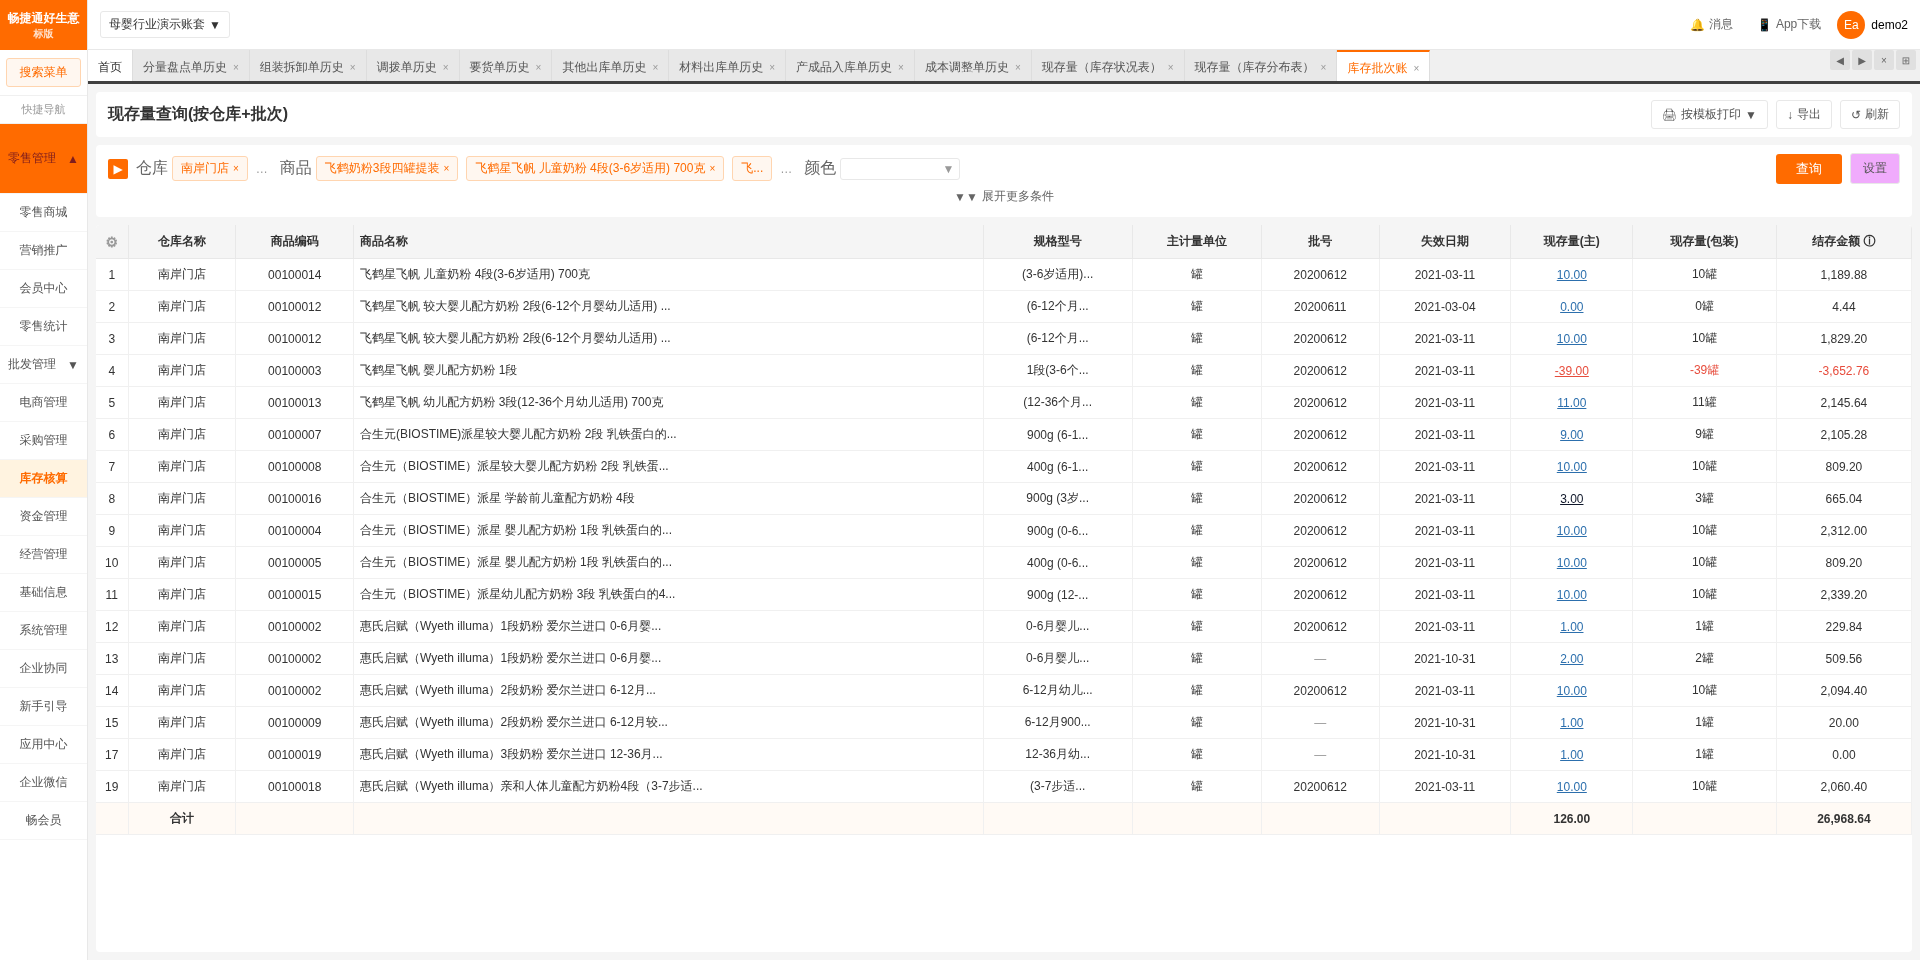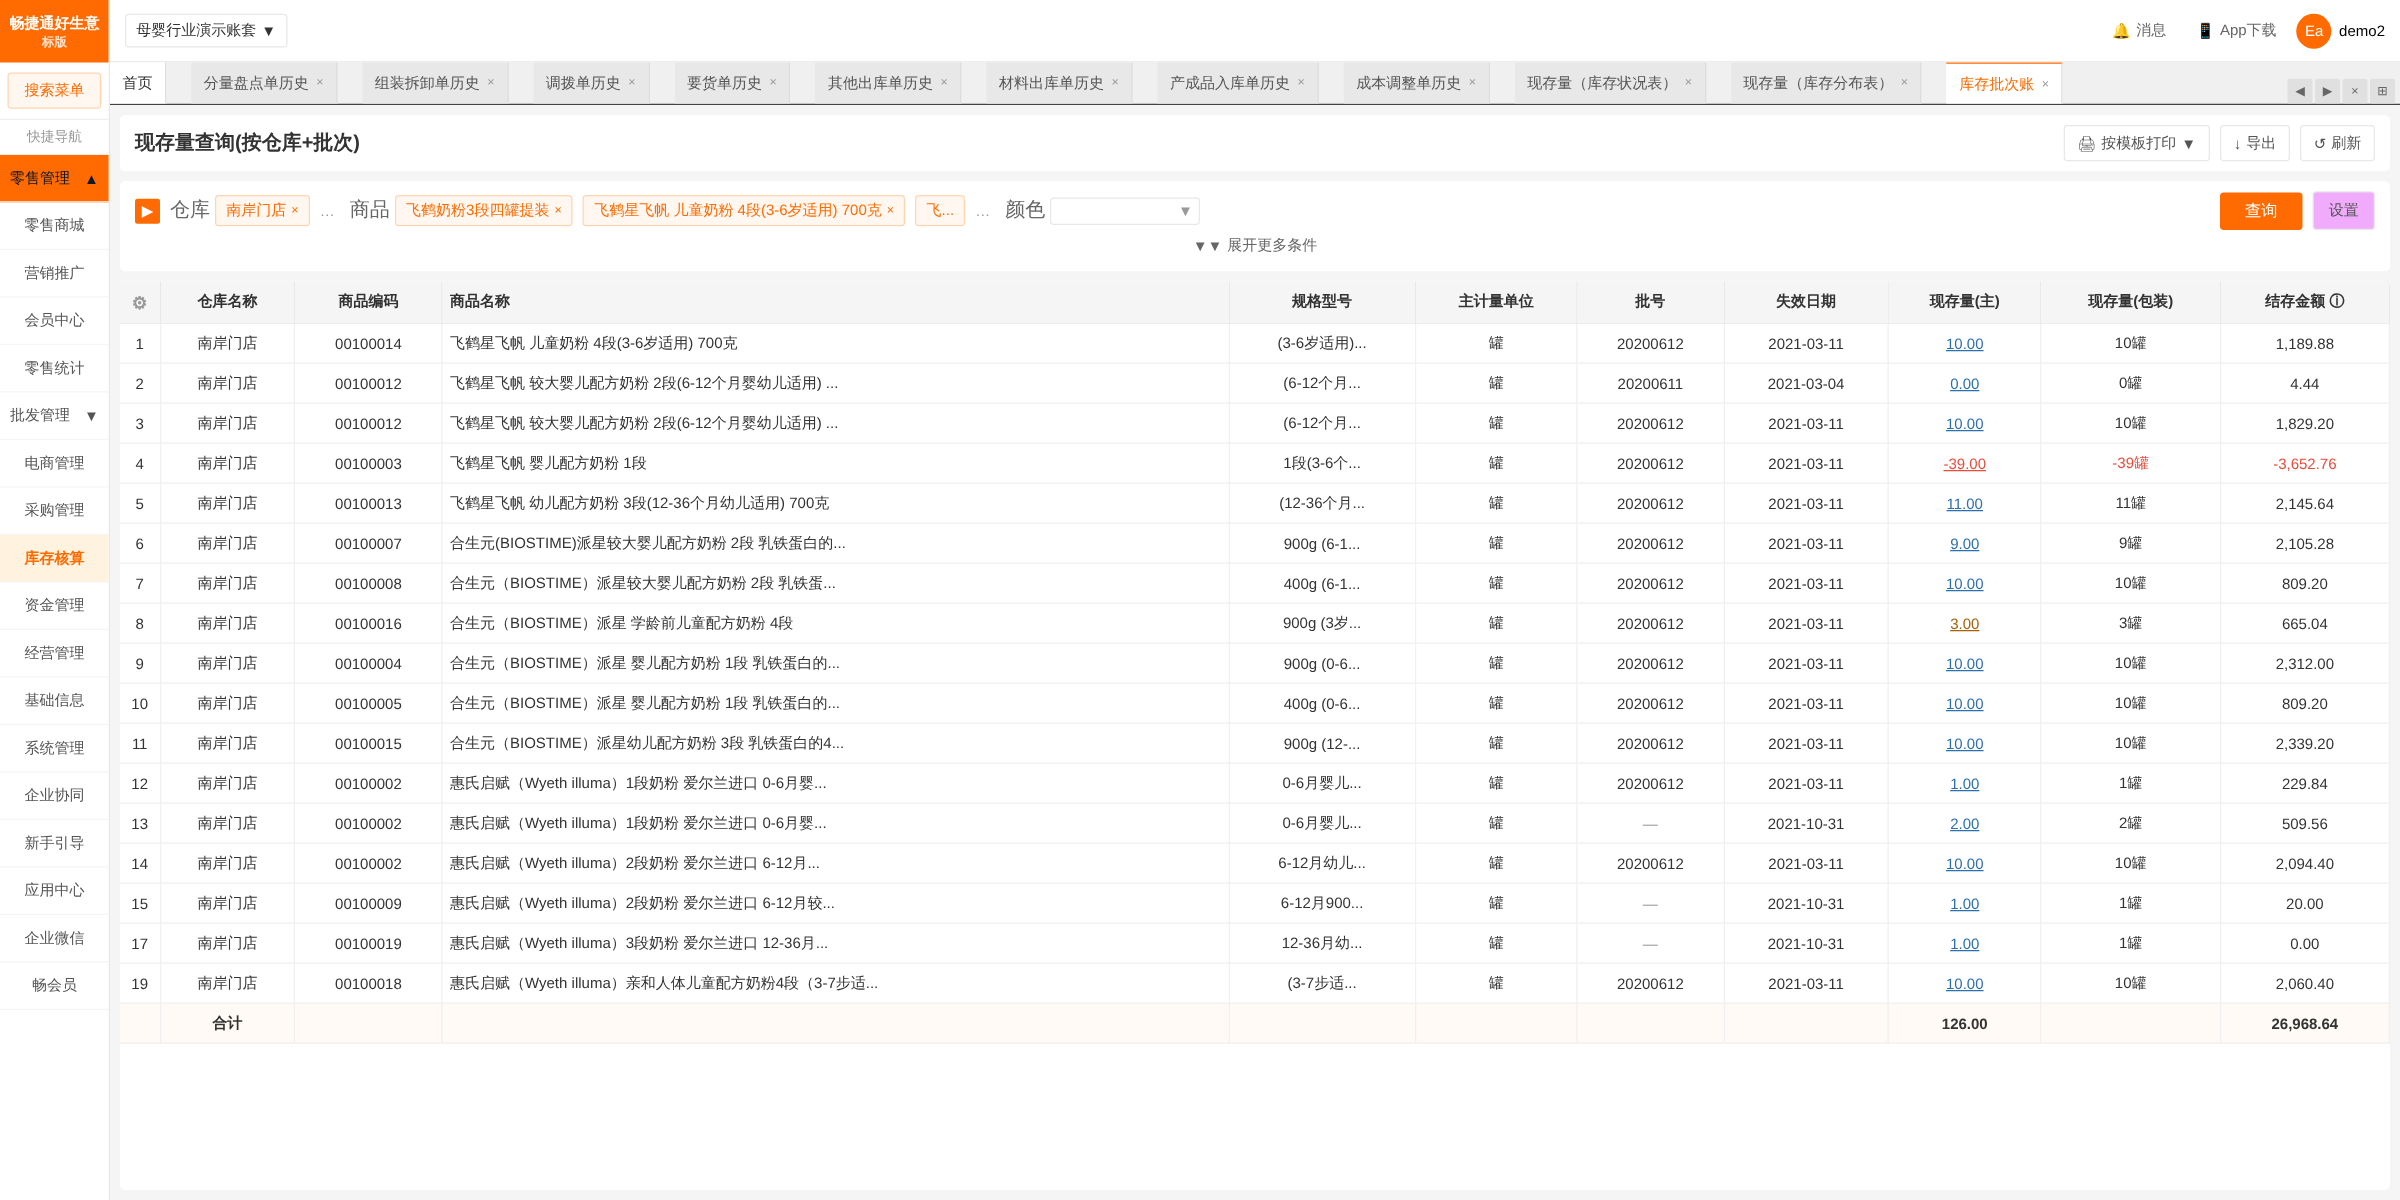--- a/index.html
+++ b/index.html
@@ -20,21 +20,21 @@
     
     .topbar { height: 50px; background: #fff; display: flex; align-items: center; padding: 0 12px; border-bottom: 1px solid #e8e8e8; gap: 8px; }
     .topbar-store { display: flex; align-items: center; gap: 4px; color: #333; font-size: 13px; cursor: pointer; padding: 4px 8px; border: 1px solid #e8e8e8; border-radius: 3px; }
     .topbar-spacer { flex: 1; }
     .topbar-msg { display: flex; align-items: center; gap: 4px; color: #666; cursor: pointer; font-size: 12px; padding: 4px 8px; }
     .topbar-app { display: flex; align-items: center; gap: 4px; color: #666; cursor: pointer; font-size: 12px; padding: 4px 8px; }
     .topbar-user { display: flex; align-items: center; gap: 6px; cursor: pointer; }
     .topbar-avatar { width: 28px; height: 28px; border-radius: 50%; background: #ff6b00; display: flex; align-items: center; justify-content: center; color: #fff; font-size: 11px; }
 
     
-    .tabs-bar { height: 34px; background: #f0f0f0; display: flex; align-items: flex-end; border-bottom: 1px solid #404040; overflow: hidden; gap: 20px; }
+    .tabs-bar { height: 34px; background: #f0f0f0; display: flex; align-items: flex-start; border-bottom: 3px solid #404040; overflow: hidden; }
     .tab { display: flex; align-items: center; padding: 0 10px; height: 34px; background: #e8e8e8; border-right: 1px solid #ddd; cursor: pointer; color: #555; font-size: 12px; white-space: nowrap; gap: 4px; }
     .tab:first-child { background: #fff; color: #333; }
     .tab.active { background: #fff; color: #ff6b00; }
     .tab-close { color: #999; font-size: 10px; cursor: pointer; margin-left: 2px; }
     .tabs-nav { display: flex; align-items: center; padding: 0 4px; }
     .tabs-nav-btn { width: 20px; height: 20px; display: flex; align-items: center; justify-content: center; cursor: pointer; color: #666; background: #e0e0e0; border-radius: 2px; font-size: 10px; }
 
     
     .content { flex: 1; display: flex; flex-direction: column; overflow: hidden; background: #f5f5f5; padding: 8px; }
     .page-header { display: flex; align-items: center; justify-content: space-between; margin-bottom: 8px; background: #fff; padding: 8px 12px; border-radius: 4px; }
@@ -74,21 +74,21 @@
 <div class="sidebar">
   <div class="sidebar-logo">
     <span>畅捷通好生意</span>
     <span class="sidebar-logo-sub">标版</span>
   </div>
   <div class="sidebar-search">
     <button class="sidebar-search-btn">搜索菜单</button>
   </div>
   <div class="sidebar-nav-label">快捷导航</div>
 
-  <div class="sidebar-item" style="background:#ff6b00;color:#0f172a;display:flex;align-items:center;justify-content:space-between;padding:10px 8px;">
+  <div class="sidebar-item" style="background:#ff6b00;color:#7f1d1d;display:flex;align-items:center;justify-content:space-between;padding:26px 8px;">
     <span>零售管理</span>
     <span>▲</span>
   </div>
   <div class="sidebar-item">零售商城</div>
   <div class="sidebar-item">营销推广</div>
   <div class="sidebar-item">会员中心</div>
   <div class="sidebar-item">零售统计</div>
   <div class="sidebar-item" style="display:flex;align-items:center;justify-content:space-between;padding:10px 8px;">
     <span>批发管理</span>
     <span>▼</span>
@@ -369,21 +369,21 @@
             </tr>
             <tr>
               <td>8</td>
               <td>南岸门店</td>
               <td>00100016</td>
               <td style="text-align: left;">合生元（BIOSTIME）派星 学龄前儿童配方奶粉 4段</td>
               <td>900g (3岁...</td>
               <td>罐</td>
               <td>20200612</td>
               <td>2021-03-11</td>
-              <td style="text-decoration: underline; color: #a16207; cursor: pointer;">3.00</td>
+              <td style="text-decoration: underline; color: #0f172a; cursor: pointer;">3.00</td>
               <td>3罐</td>
               <td>665.04</td>
             </tr>
             <tr>
               <td>9</td>
               <td>南岸门店</td>
               <td>00100004</td>
               <td style="text-align: left;">合生元（BIOSTIME）派星 婴儿配方奶粉 1段 乳铁蛋白的...</td>
               <td>900g (0-6...</td>
               <td>罐</td>

